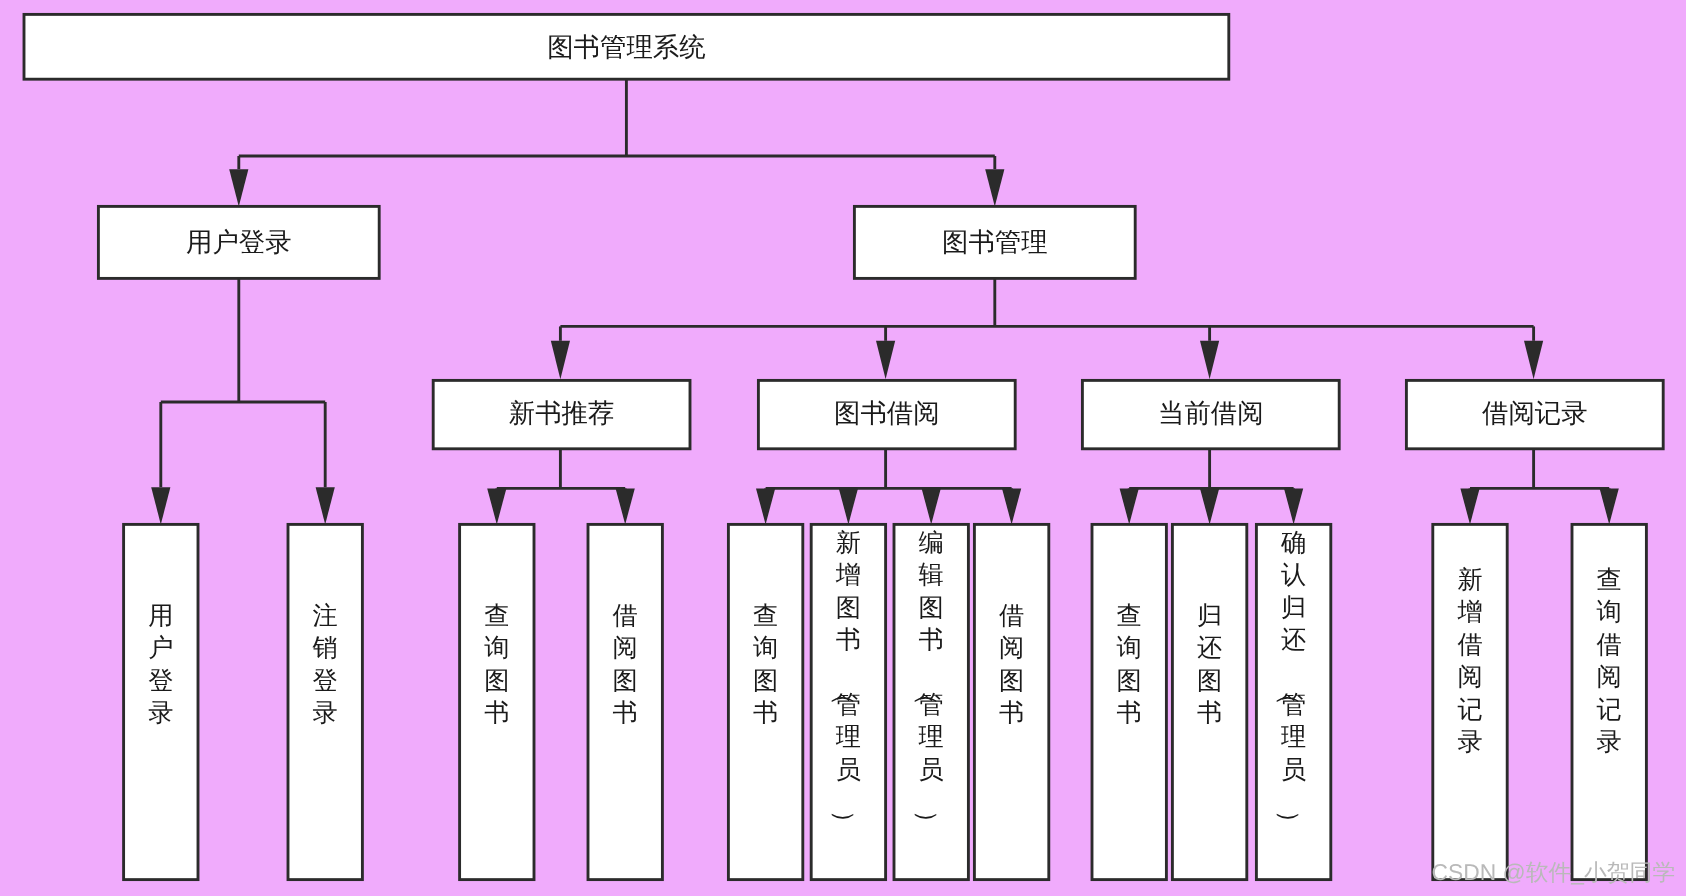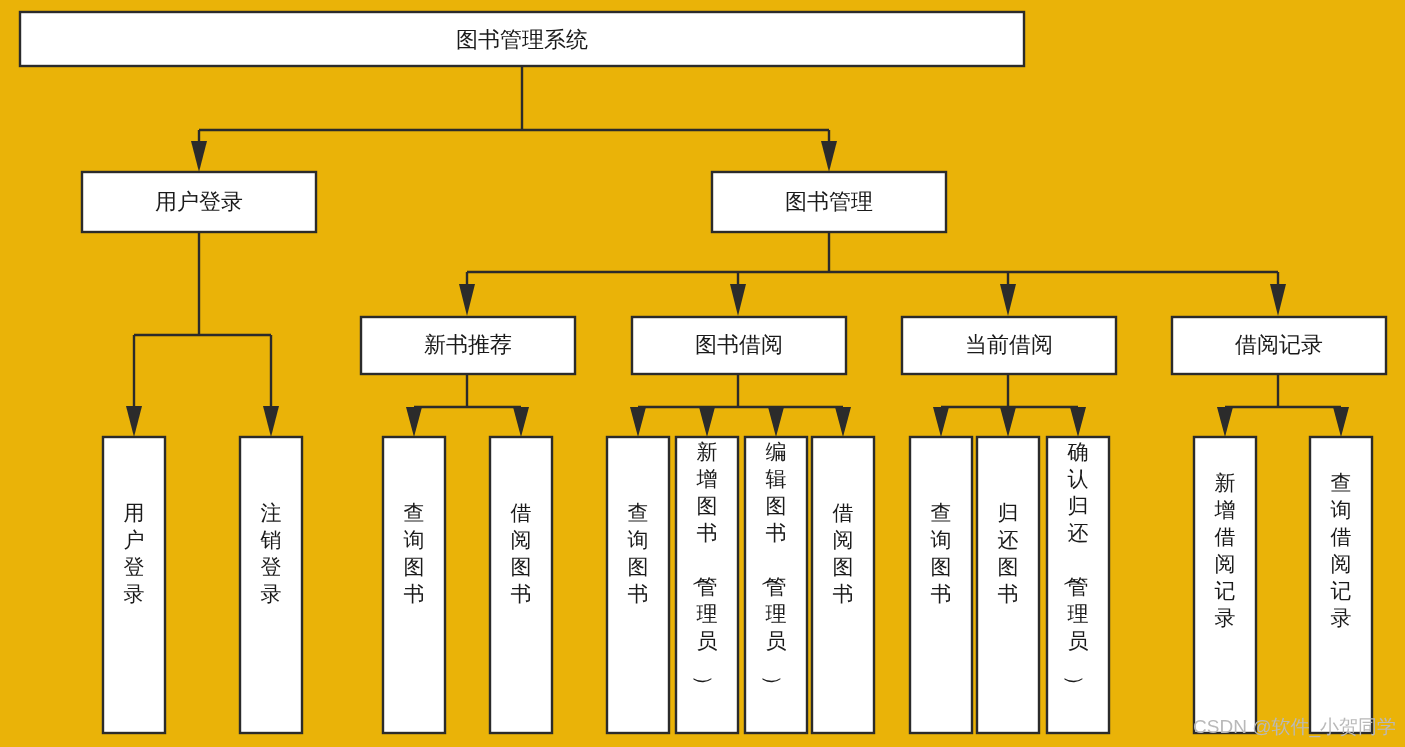--- a/index.html
+++ b/index.html
@@ -10,21 +10,21 @@
   body {
     width: 1405px;
     height: 747px;
     font-family: "Liberation Sans", "DejaVu Sans", sans-serif;
     overflow: hidden;
   }
   #diagram-root {
     position: relative;
     width: 1405px;
     height: 747px;
-    background: #eab308;
+    background: #f0abfc;
   }
   svg.diagram-canvas {
     position: absolute;
     left: 0;
     top: 0;
     width: 1405px;
     height: 747px;
     display: block;
   }
   .node-box {

